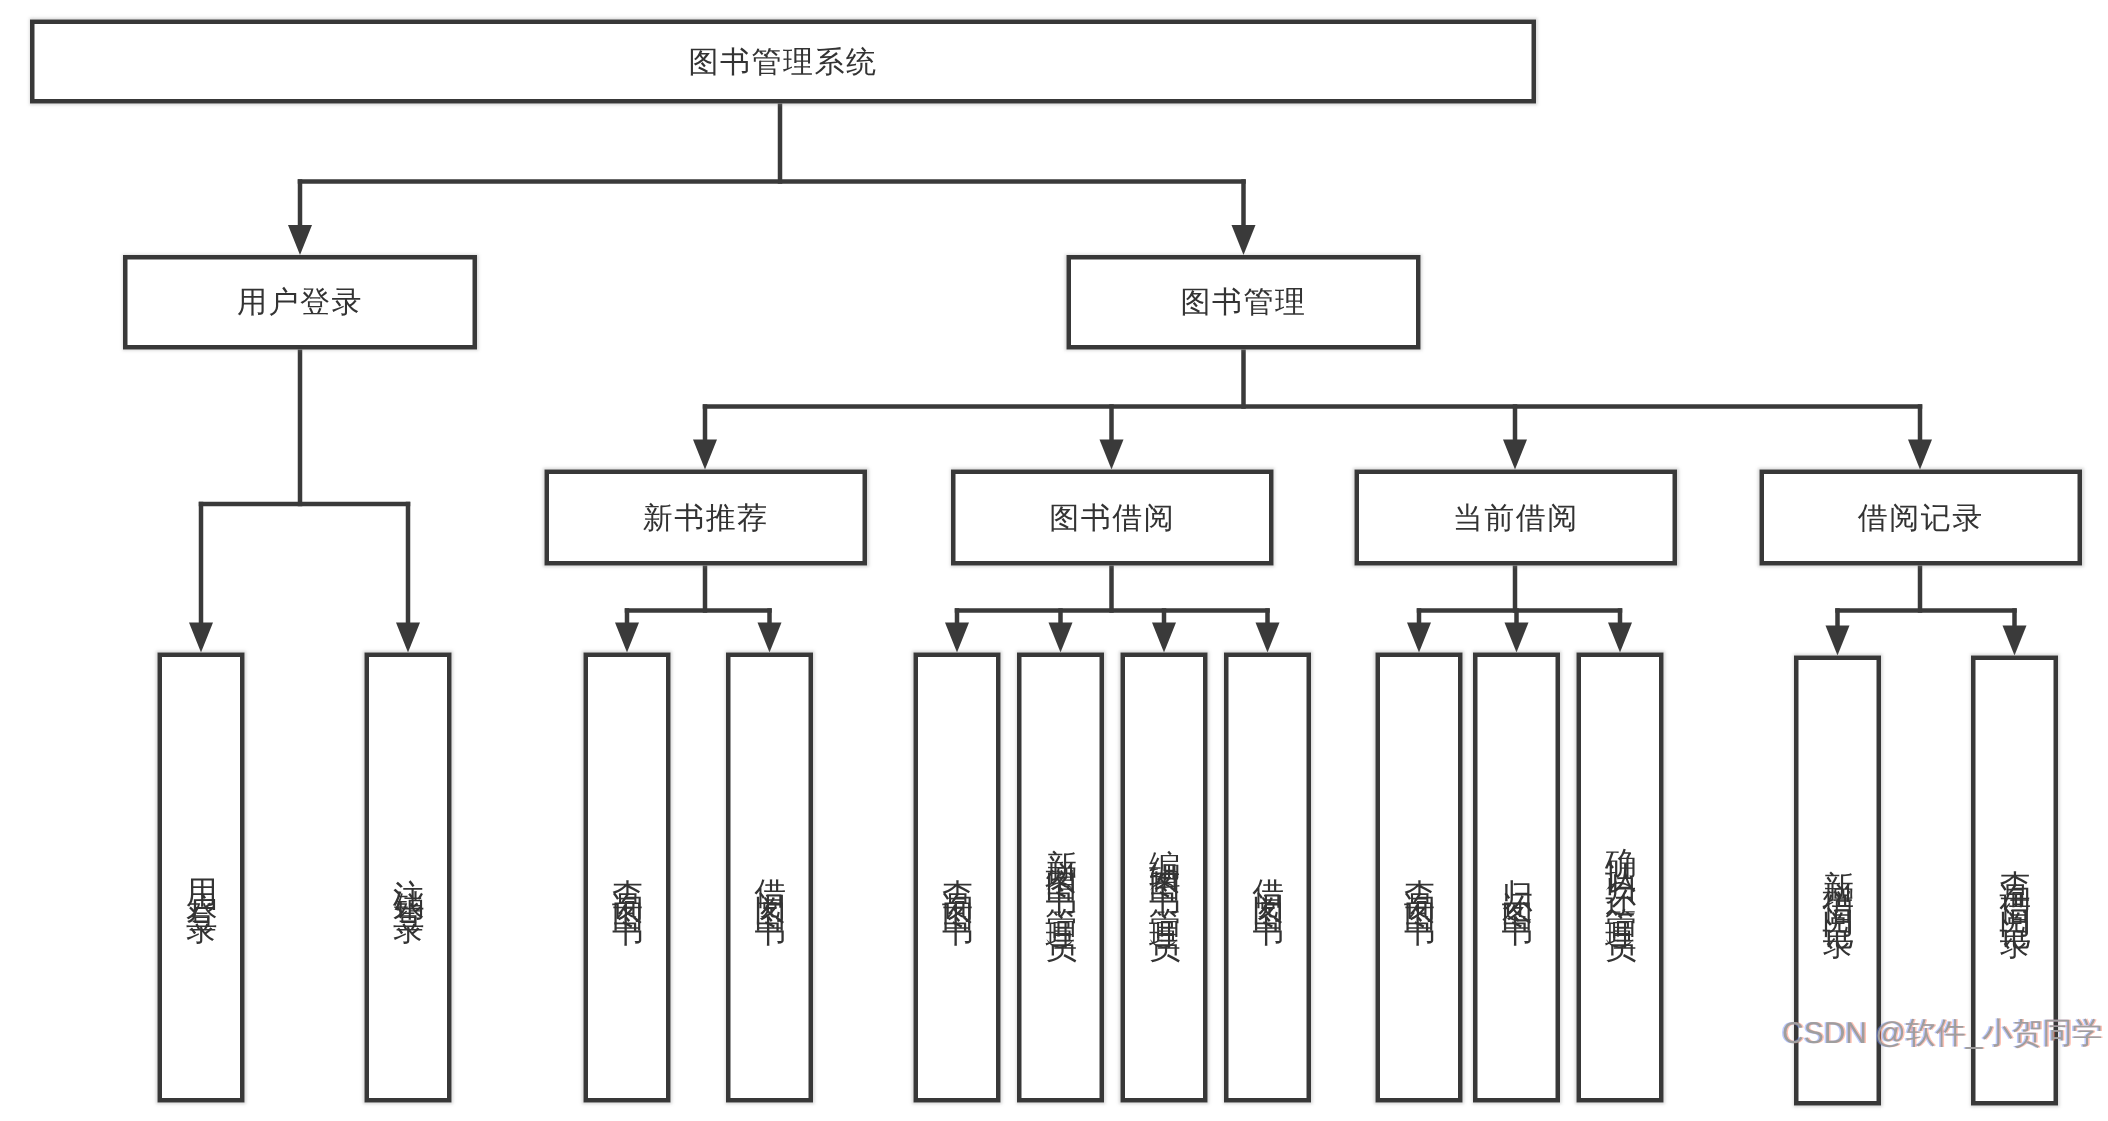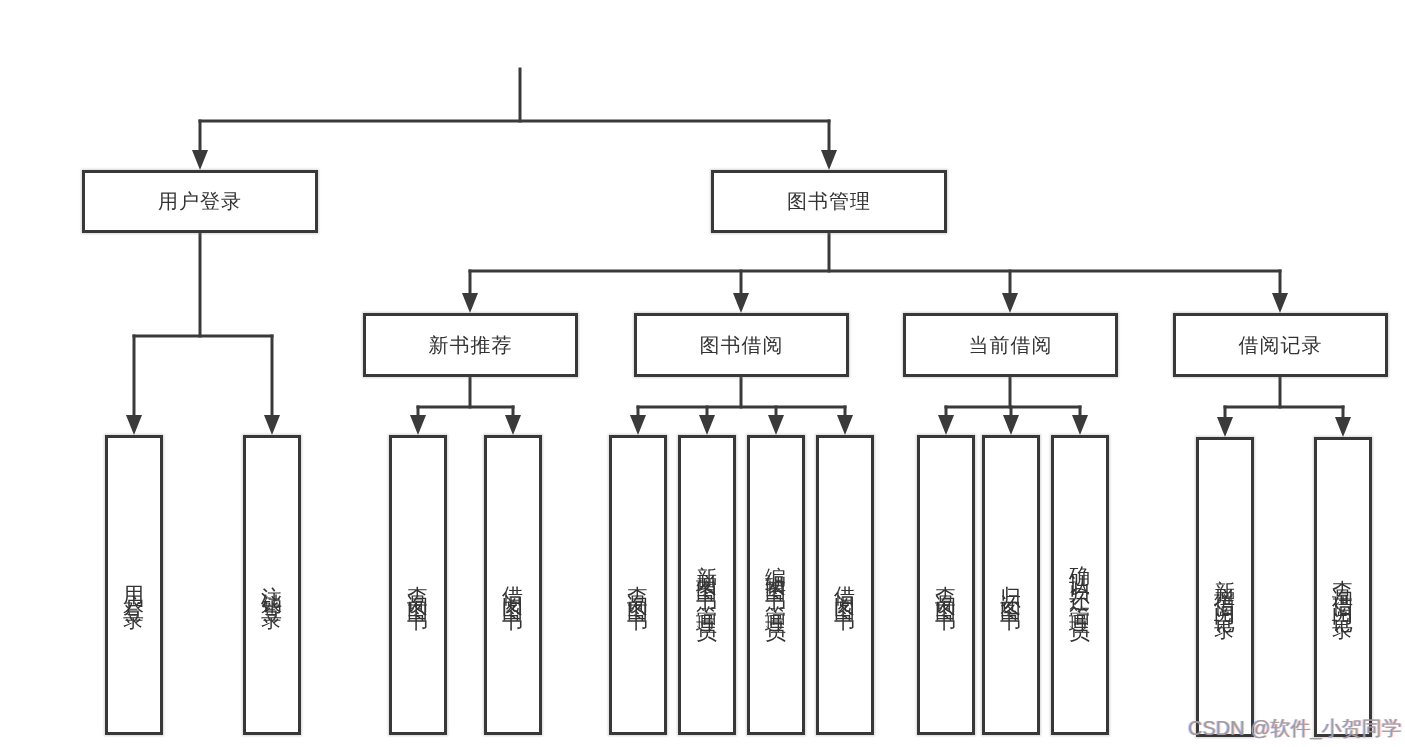--- a/index.html
+++ b/index.html
@@ -60,21 +60,21 @@
   .p-l-bw-borrow   { left: 816px;  }
   .p-l-cur-query   { left: 917px;  }
   .p-l-cur-return  { left: 982px;  }
   .p-l-cur-confirm { left: 1051px; }
   .p-l-rc-add      { left: 1196px; top: 437px; }
   .p-l-rc-query    { left: 1314px; top: 437px; }
 
   #watermark {
     position: absolute;
     left: 1188px;
-    top: 715px;
+    top: 675px;
     font-size: 20px;
     color: #9e9e9e;
     white-space: nowrap;
     z-index: 5;
     text-shadow: 1px 0 rgba(255,120,90,0.45), -1px 0 rgba(110,140,255,0.45);
   }
 </style>
 </head>
 <body>
 
@@ -149,20 +149,23 @@
     <g>
       <path d="M1280 377 V407"></path>
       <path d="M1225 407 H1343"></path>
       <path d="M1225 407 V419"></path>
       <path d="M1343 407 V419"></path>
       <polygon points="1217,417 1233,417 1225,437"></polygon>
       <polygon points="1335,417 1351,417 1343,437"></polygon>
     </g>
   </svg>
 
+  <div class="node h-node p-root">
+    <span>图书管理系统</span>
+  </div>
 
   <div class="node h-node p-user-login">
     <span>用户登录</span>
   </div>
   <div class="node h-node p-rec">
     <span>新书推荐</span>
   </div>
 
   <div class="node h-node p-book-mgmt">
     <span>图书管理</span>

